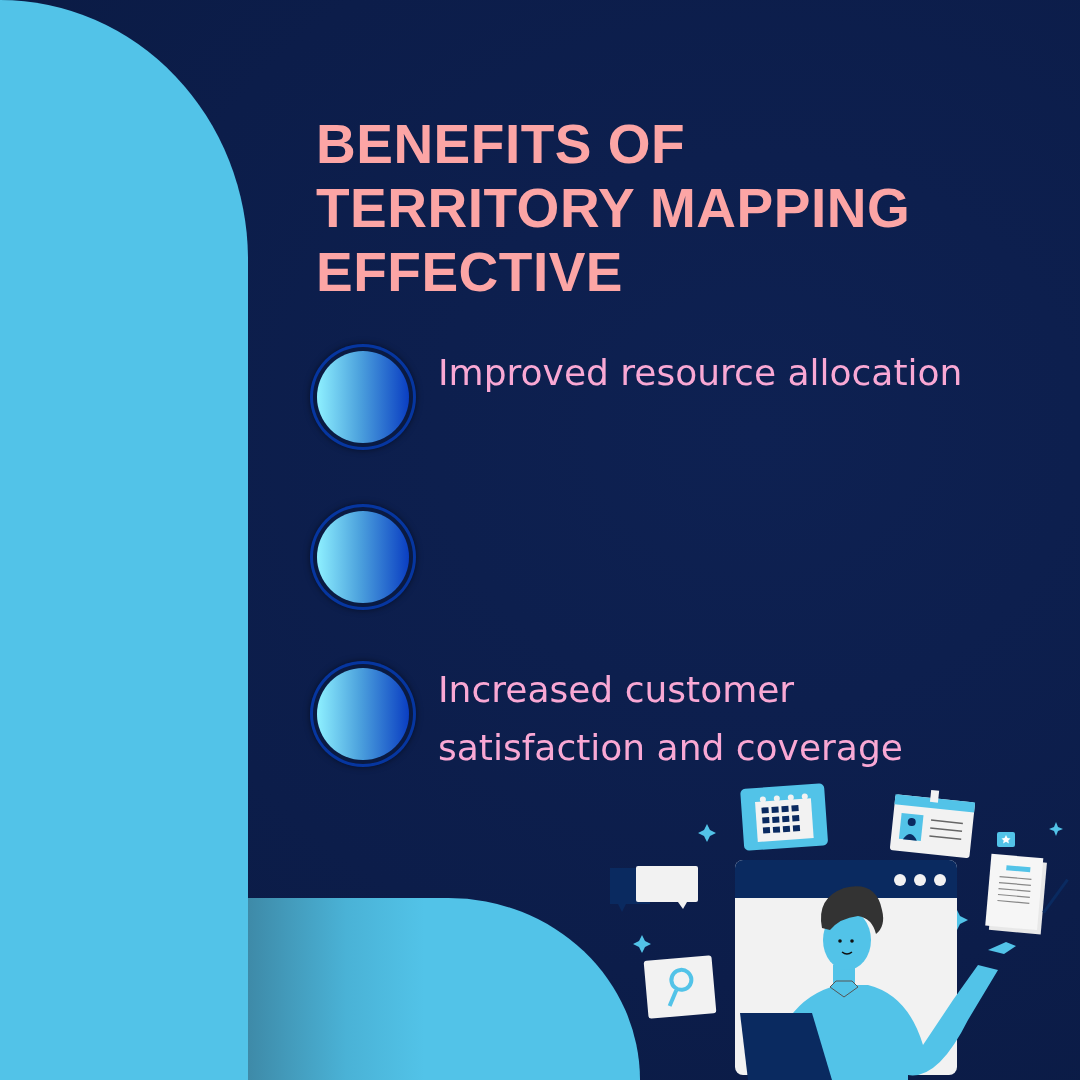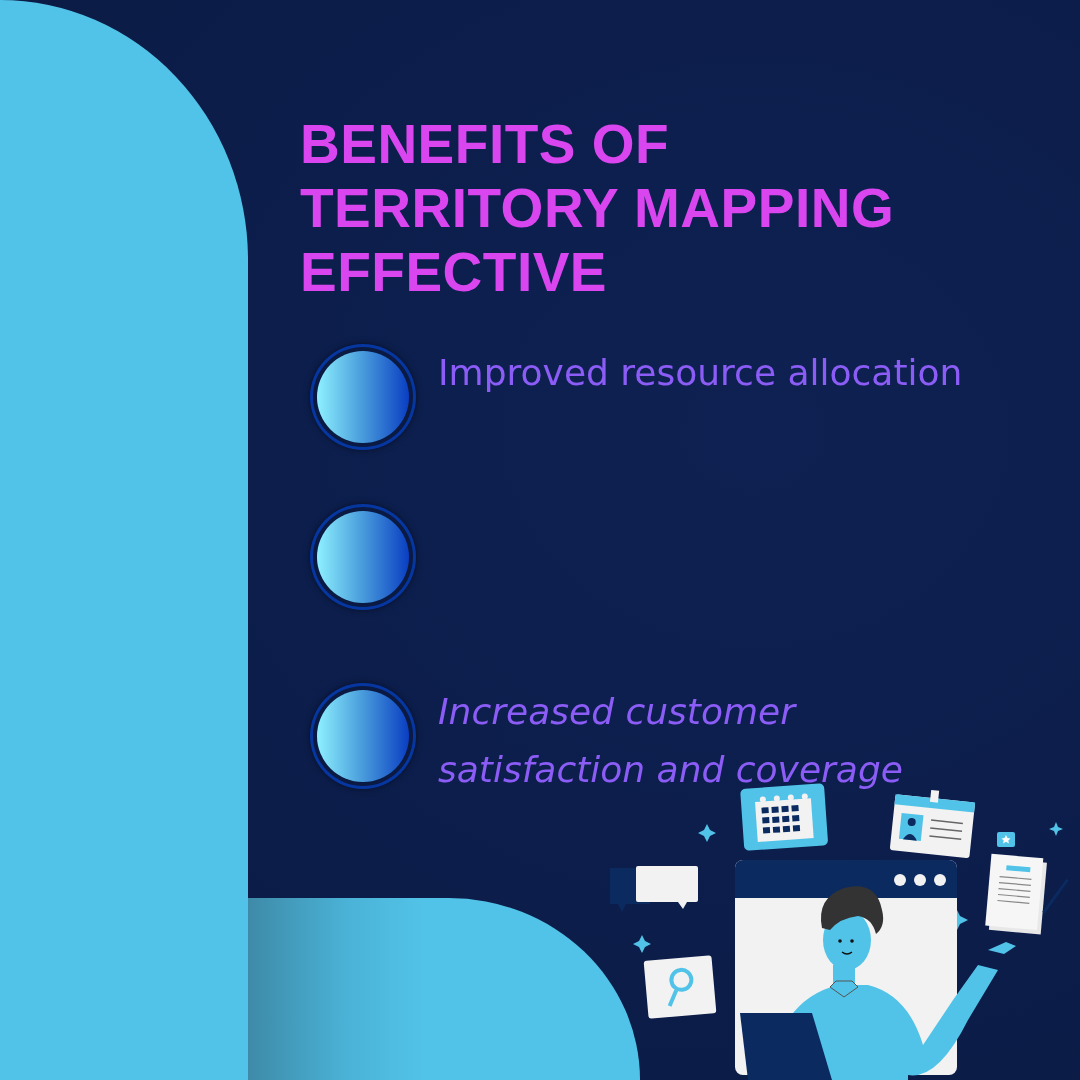--- a/index.html
+++ b/index.html
@@ -1,25 +1,25 @@
 <!DOCTYPE html>
 <html><head>
   <meta charset="utf-8">
   <style>
     html, body { margin: 0; padding: 0; }
     body { width: 1080px; height: 1080px; overflow: hidden; background: #0c1e4b; position: relative; font-family: "DejaVu Sans", sans-serif; }
     .bg { position: absolute; inset: 0; background: radial-gradient(ellipse at 70% 40%, #0e2152 0%, #0c1d4a 60%, #0a1a42 100%); }
     .left-shape { position: absolute; left: 0; top: 0; width: 248px; height: 1080px; background: #52c3e8; border-top-right-radius: 248px 260px; }
     .bottom-shape { position: absolute; left: 248px; top: 898px; width: 392px; height: 182px; background: linear-gradient(90deg, #3e8aa8 0%, #4ab2d6 25%, #52c3e8 45%, #52c3e8 100%); border-top-right-radius: 200px 190px; }
-    .title { position: absolute; left: 300px; top: 112px; color: #d946ef; font-family: "Liberation Sans", sans-serif; font-weight: 700; font-size: 55px; line-height: 64px; letter-spacing: 0.5px; margin: 0; }
+    .title { position: absolute; left: 316px; top: 112px; color: #fca5a5; font-family: "Liberation Sans", sans-serif; font-weight: 700; font-size: 55px; line-height: 64px; letter-spacing: 0.5px; margin: 0; }
     .title span { display: block; }
     .item { position: absolute; left: 310px; width: 700px; height: 110px; }
     .bullet { position: absolute; left: 0; top: 0; width: 106px; height: 106px; border-radius: 50%; background: #0a1a42; box-shadow: inset 0 0 0 3px #0636a0, 0 0 6px rgba(0,0,0,0.5); }
     .bullet::after { content: ""; position: absolute; left: 7px; top: 7px; width: 92px; height: 92px; border-radius: 50%; background: linear-gradient(90deg, #8ef0ff 0%, #4ea4de 45%, #0a3ec2 100%); }
-    .item-text { position: absolute; left: 128px; top: 0; color: #8b5cf6; font-family: "DejaVu Sans", sans-serif; font-size: 36px; line-height: 58px; font-weight: 400; width: 560px; }
+    .item-text { position: absolute; left: 128px; top: 0; color: #f9a8d4; font-family: "DejaVu Sans", sans-serif; font-size: 36px; line-height: 58px; font-weight: 400; width: 560px; }
     .illus { position: absolute; left: 600px; top: 780px; width: 480px; height: 300px; }
   </style>
 </head>
 <body>
 
 <div class="bg"></div>
 <div class="left-shape"></div>
 <div class="bottom-shape"></div>
 
 <h1 class="title">
@@ -28,21 +28,21 @@
   <span>EFFECTIVE</span>
 </h1>
 
 <div class="item" style="top:344px;">
   <div class="bullet"></div>
   <div class="item-text">Improved resource allocation</div>
 </div>
 <div class="item" style="top:504px;">
   <div class="bullet"></div>
 </div>
-<div class="item" style="top:683px;font-style:italic;">
+<div class="item" style="top:661px;">
   <div class="bullet"></div>
   <div class="item-text">Increased customer satisfaction and coverage</div>
 </div>
 
 <svg class="illus" viewBox="0 0 480 300" xmlns="http://www.w3.org/2000/svg">
 
   <g fill="#52c3e8">
     <path d="M107 44 l3 6 l6 3 l-6 3 l-3 6 l-3 -6 l-6 -3 l6 -3z"></path>
     <path d="M42 155 l3 6 l6 3 l-6 3 l-3 6 l-3 -6 l-6 -3 l6 -3z"></path>
     <path d="M456 42 l2 5 l5 2 l-5 2 l-2 5 l-2 -5 l-5 -2 l5 -2z"></path>

